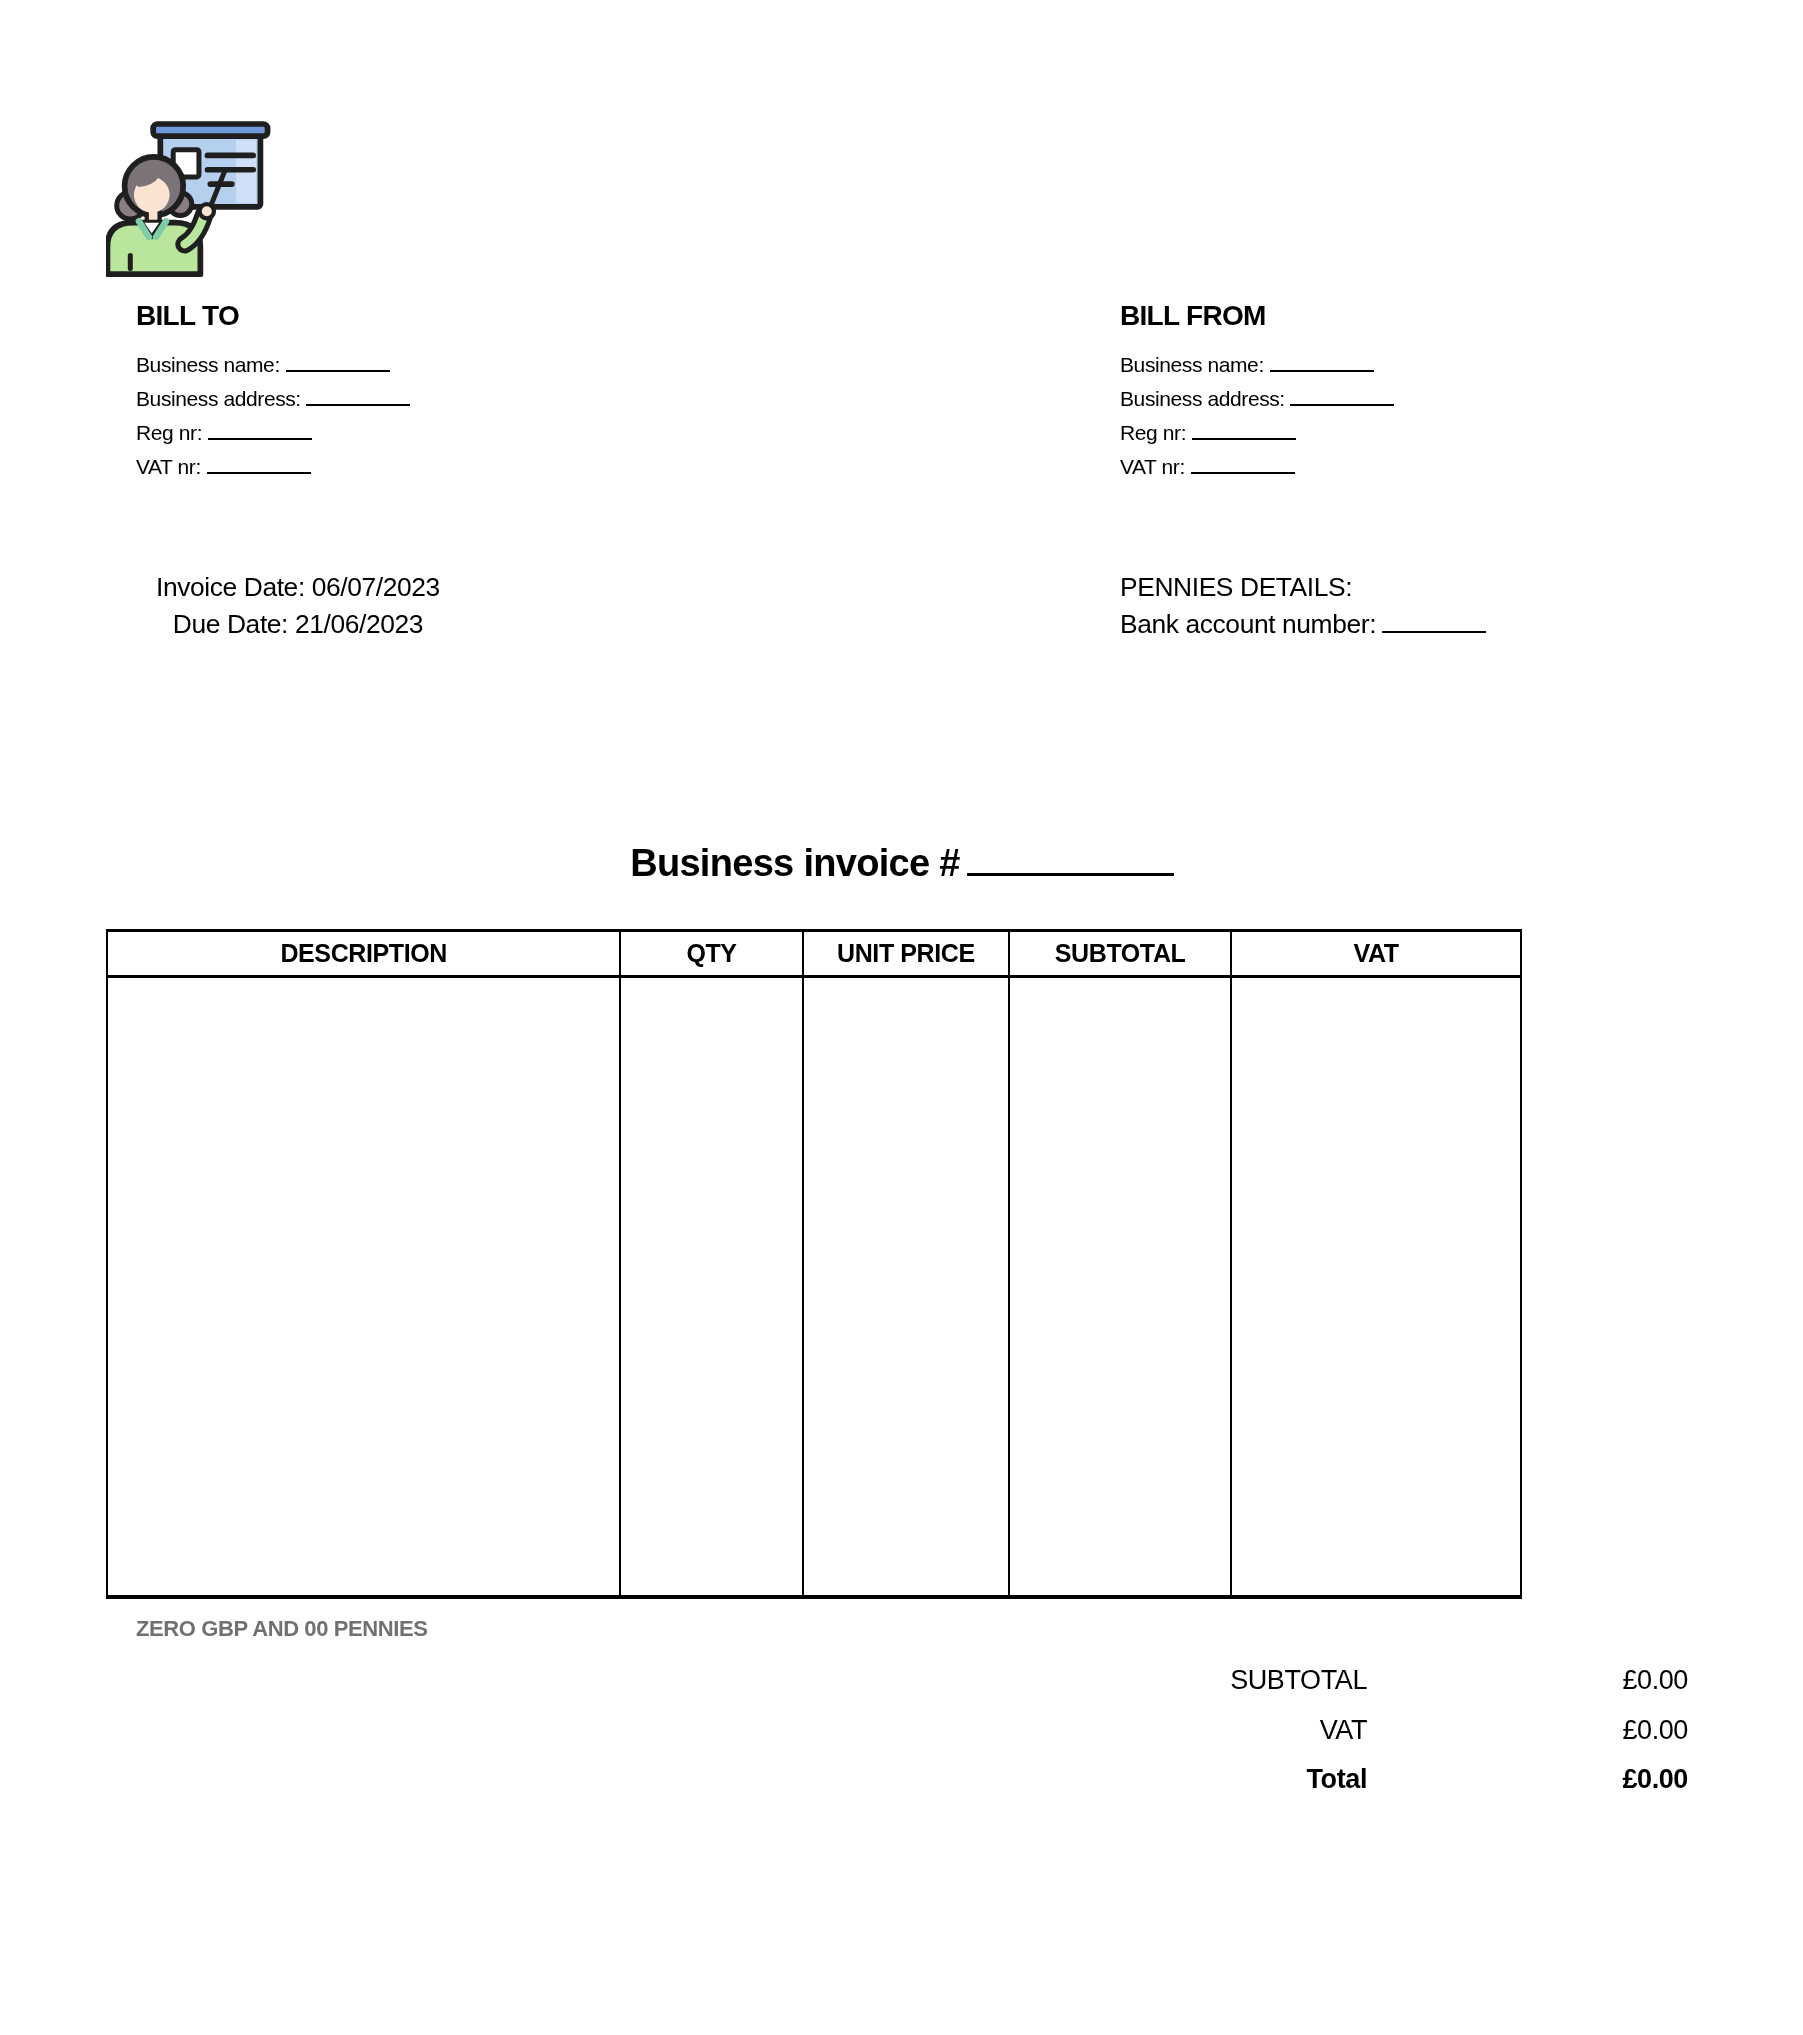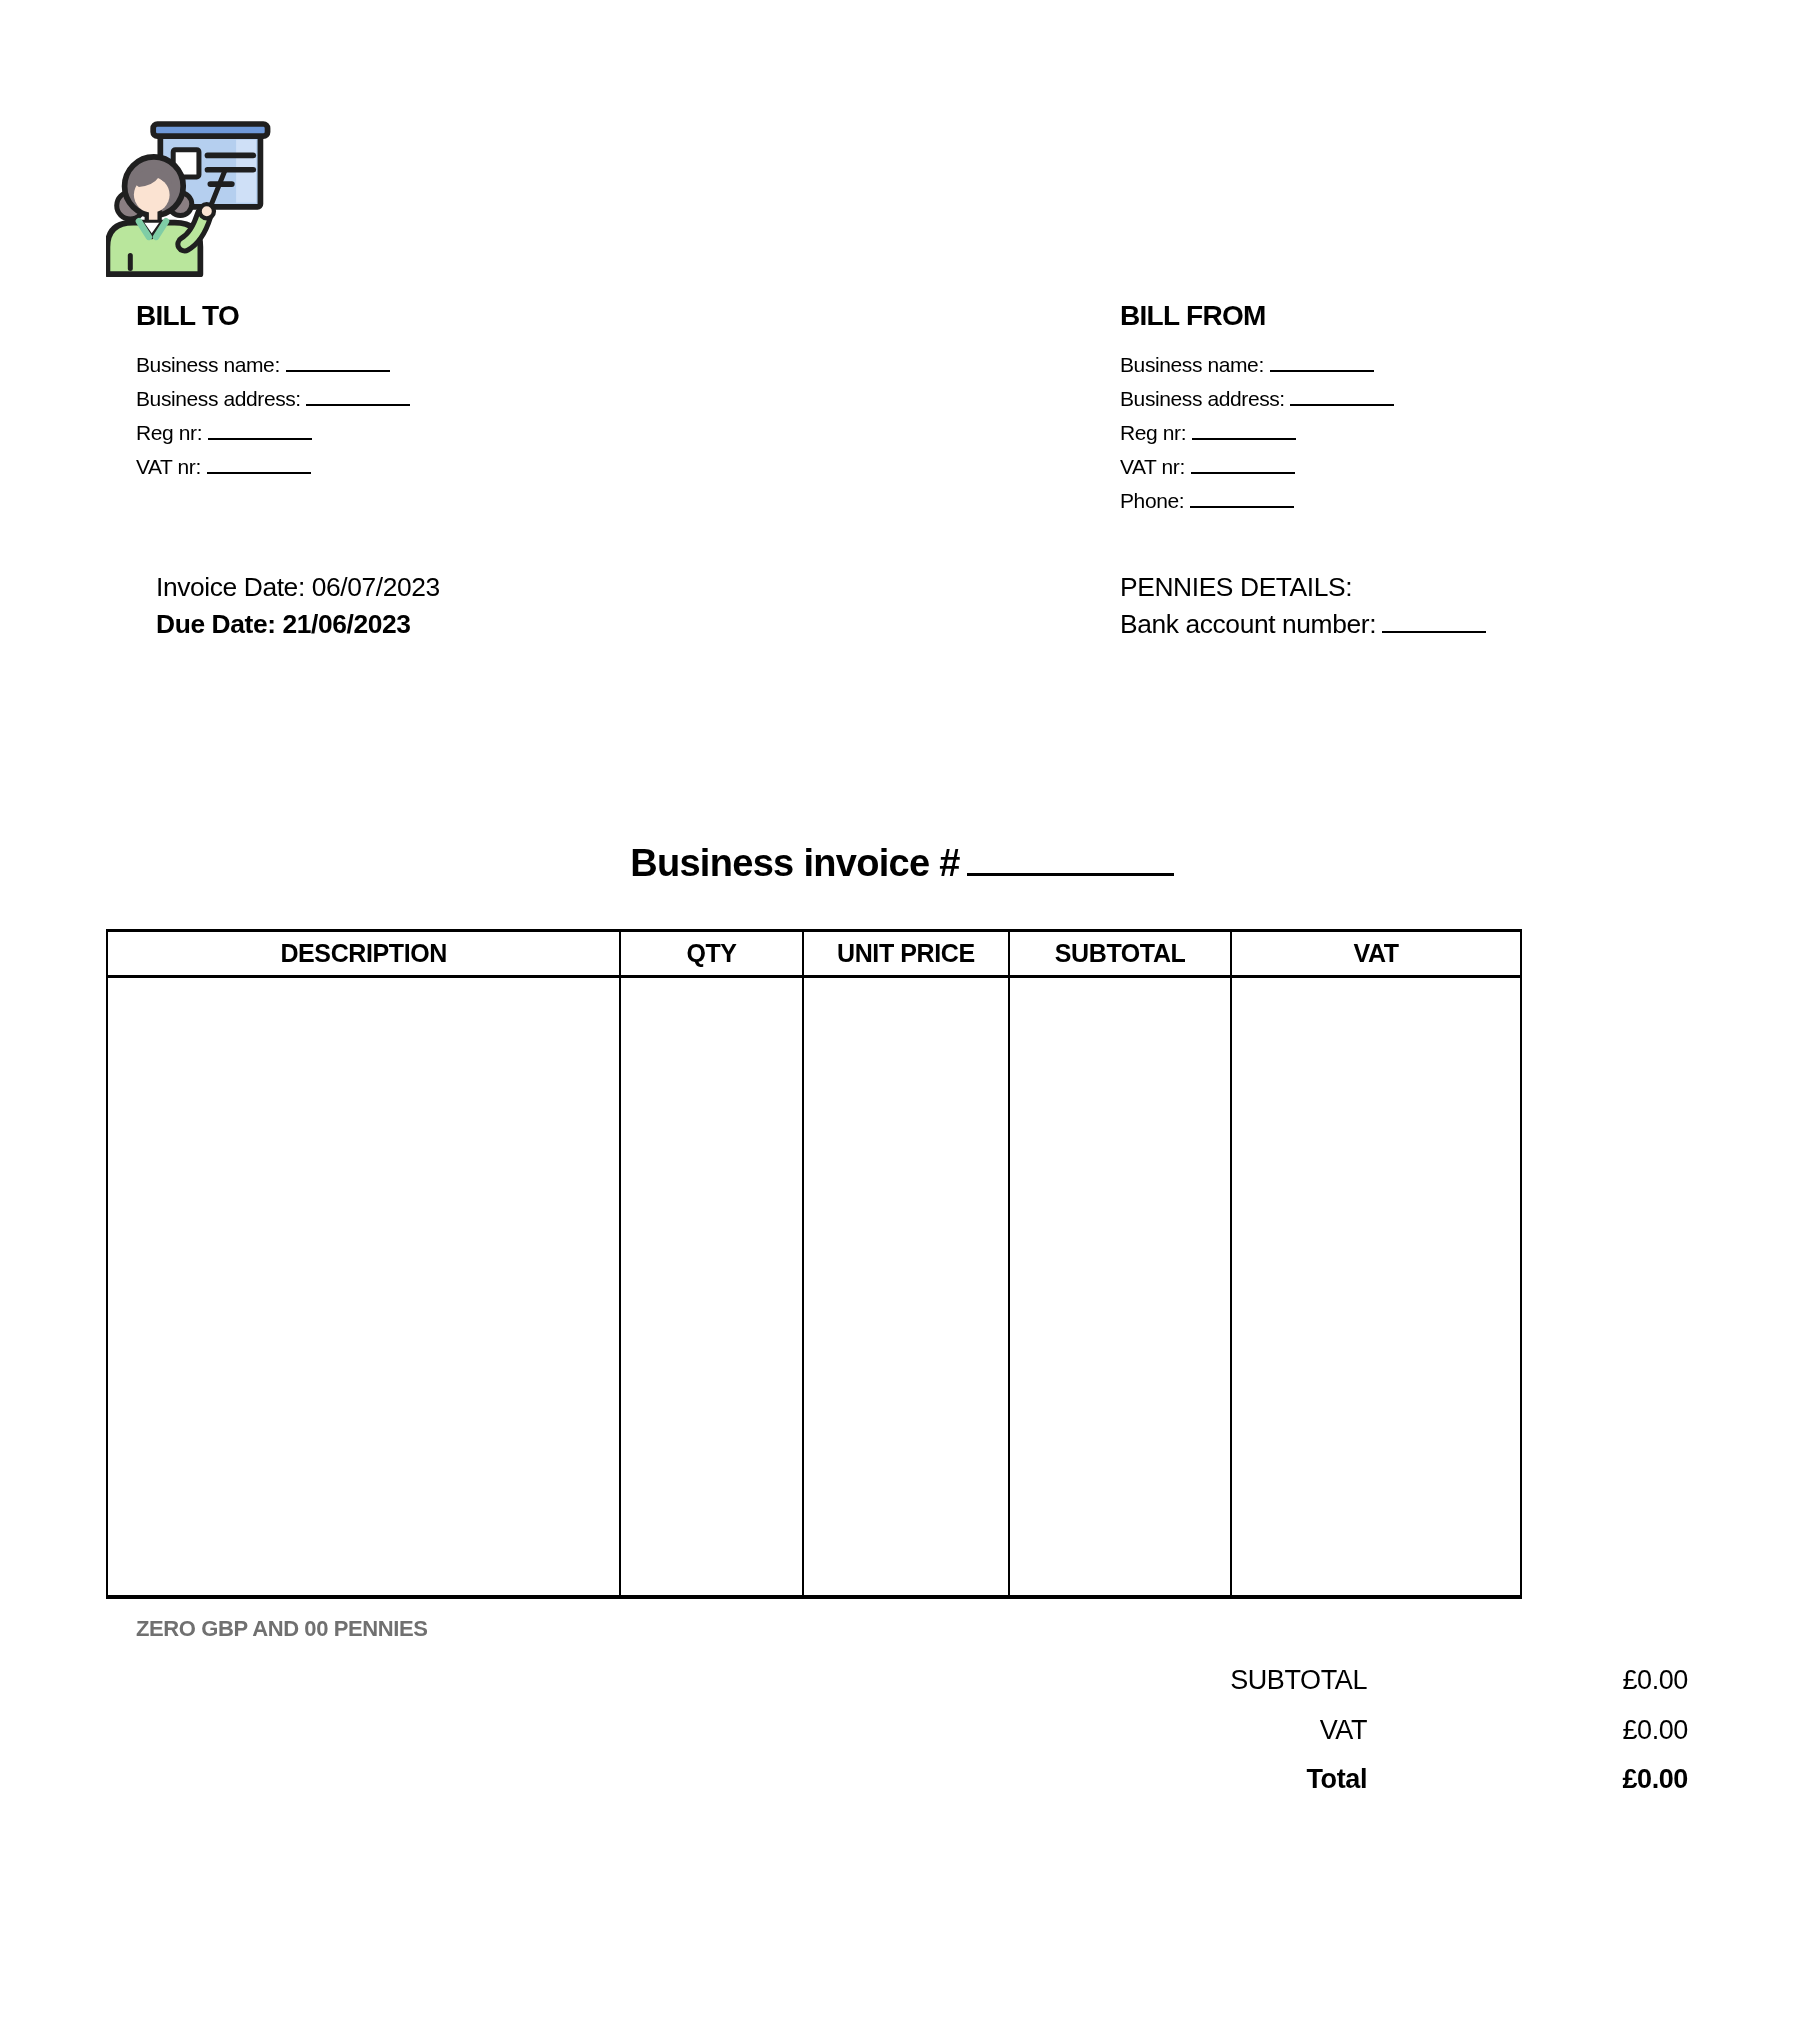--- a/index.html
+++ b/index.html
@@ -25,21 +25,21 @@
   .party-title { font-size:28px; font-weight:bold; letter-spacing:-0.7px; margin-bottom:15.7px; }
   .field-line { font-size:21px; line-height:34px; letter-spacing:-0.4px; white-space:nowrap; }
   .blank {
     display:inline-block; width:104px; height:0.95em;
     border-bottom:2.1px solid #000; margin-left:5.7px;
   }
 
   
   .meta-block { position:absolute; top:569px; left:136px;margin-left:20px; }
   .meta-line { font-size:26.4px; line-height:37px; letter-spacing:-0.4px; }
-  .meta-line.bold { font-weight:bold; }
+  .meta-line.bold { font-weight:normal;text-align:center; }
   .payment-block { position:absolute; top:569px; left:1120px; }
   .payment-line { font-size:26.4px; line-height:37px; letter-spacing:-0.4px; white-space:nowrap; }
 
   
   .doc-title {
     position:absolute; left:0; right:0; top:842px;
     text-align:center; font-size:38px; font-weight:bold; letter-spacing:-0.7px;
   }
   .title-blank {
     display:inline-block; width:207px; height:0.85em;
@@ -125,21 +125,20 @@
     <div class="field-line"><span>Reg nr:</span><span class="blank"></span></div>
     <div class="field-line"><span>VAT nr:</span><span class="blank"></span></div>
   </section>
 
   <section class="party-block right">
     <div class="party-title">BILL FROM</div>
     <div class="field-line"><span>Business name:</span><span class="blank"></span></div>
     <div class="field-line"><span>Business address:</span><span class="blank"></span></div>
     <div class="field-line"><span>Reg nr:</span><span class="blank"></span></div>
     <div class="field-line"><span>VAT nr:</span><span class="blank"></span></div>
-    <div class="field-line"><span>Phone:</span><span class="blank"></span></div>
   </section>
 
   <section class="meta-block">
     <div class="meta-line"><span>Invoice Date:</span>&nbsp;<span>06/07/2023</span></div>
     <div class="meta-line bold"><span>Due Date:</span>&nbsp;<span>21/06/2023</span></div>
   </section>
 
   <section class="payment-block">
     <div class="payment-line">PENNIES DETAILS:</div>
     <div class="payment-line"><span>Bank account number:</span><span class="blank"></span></div>

